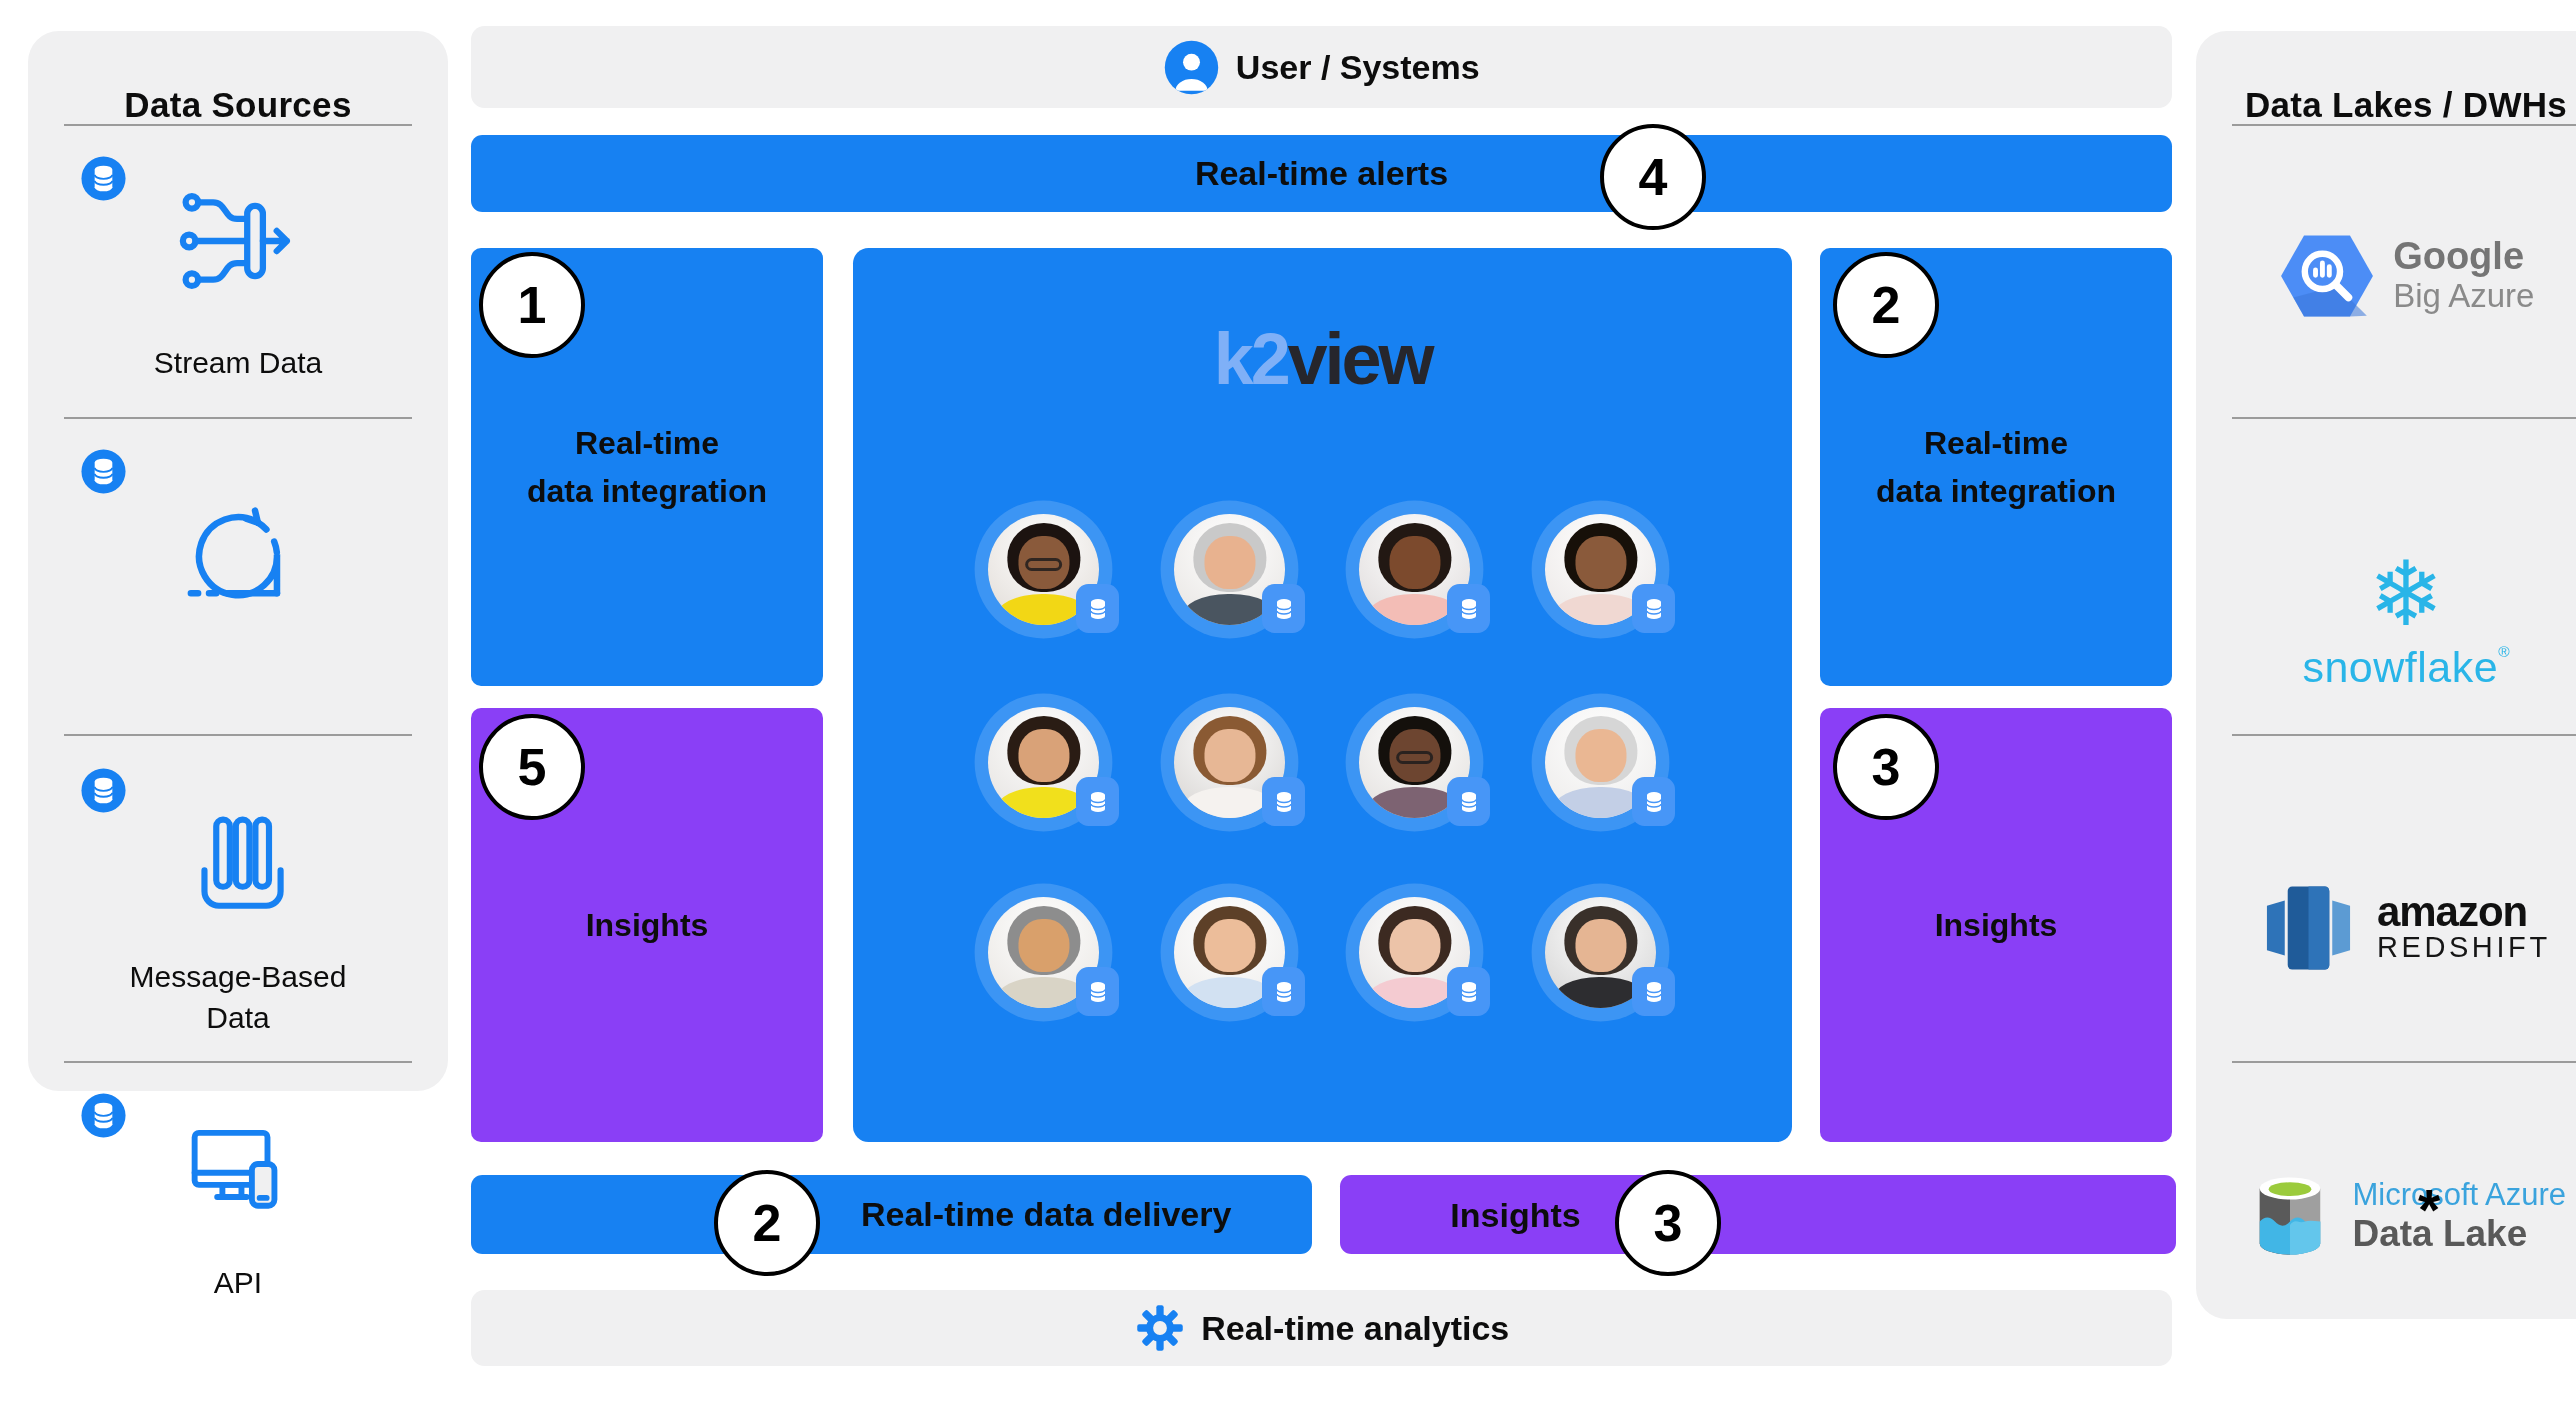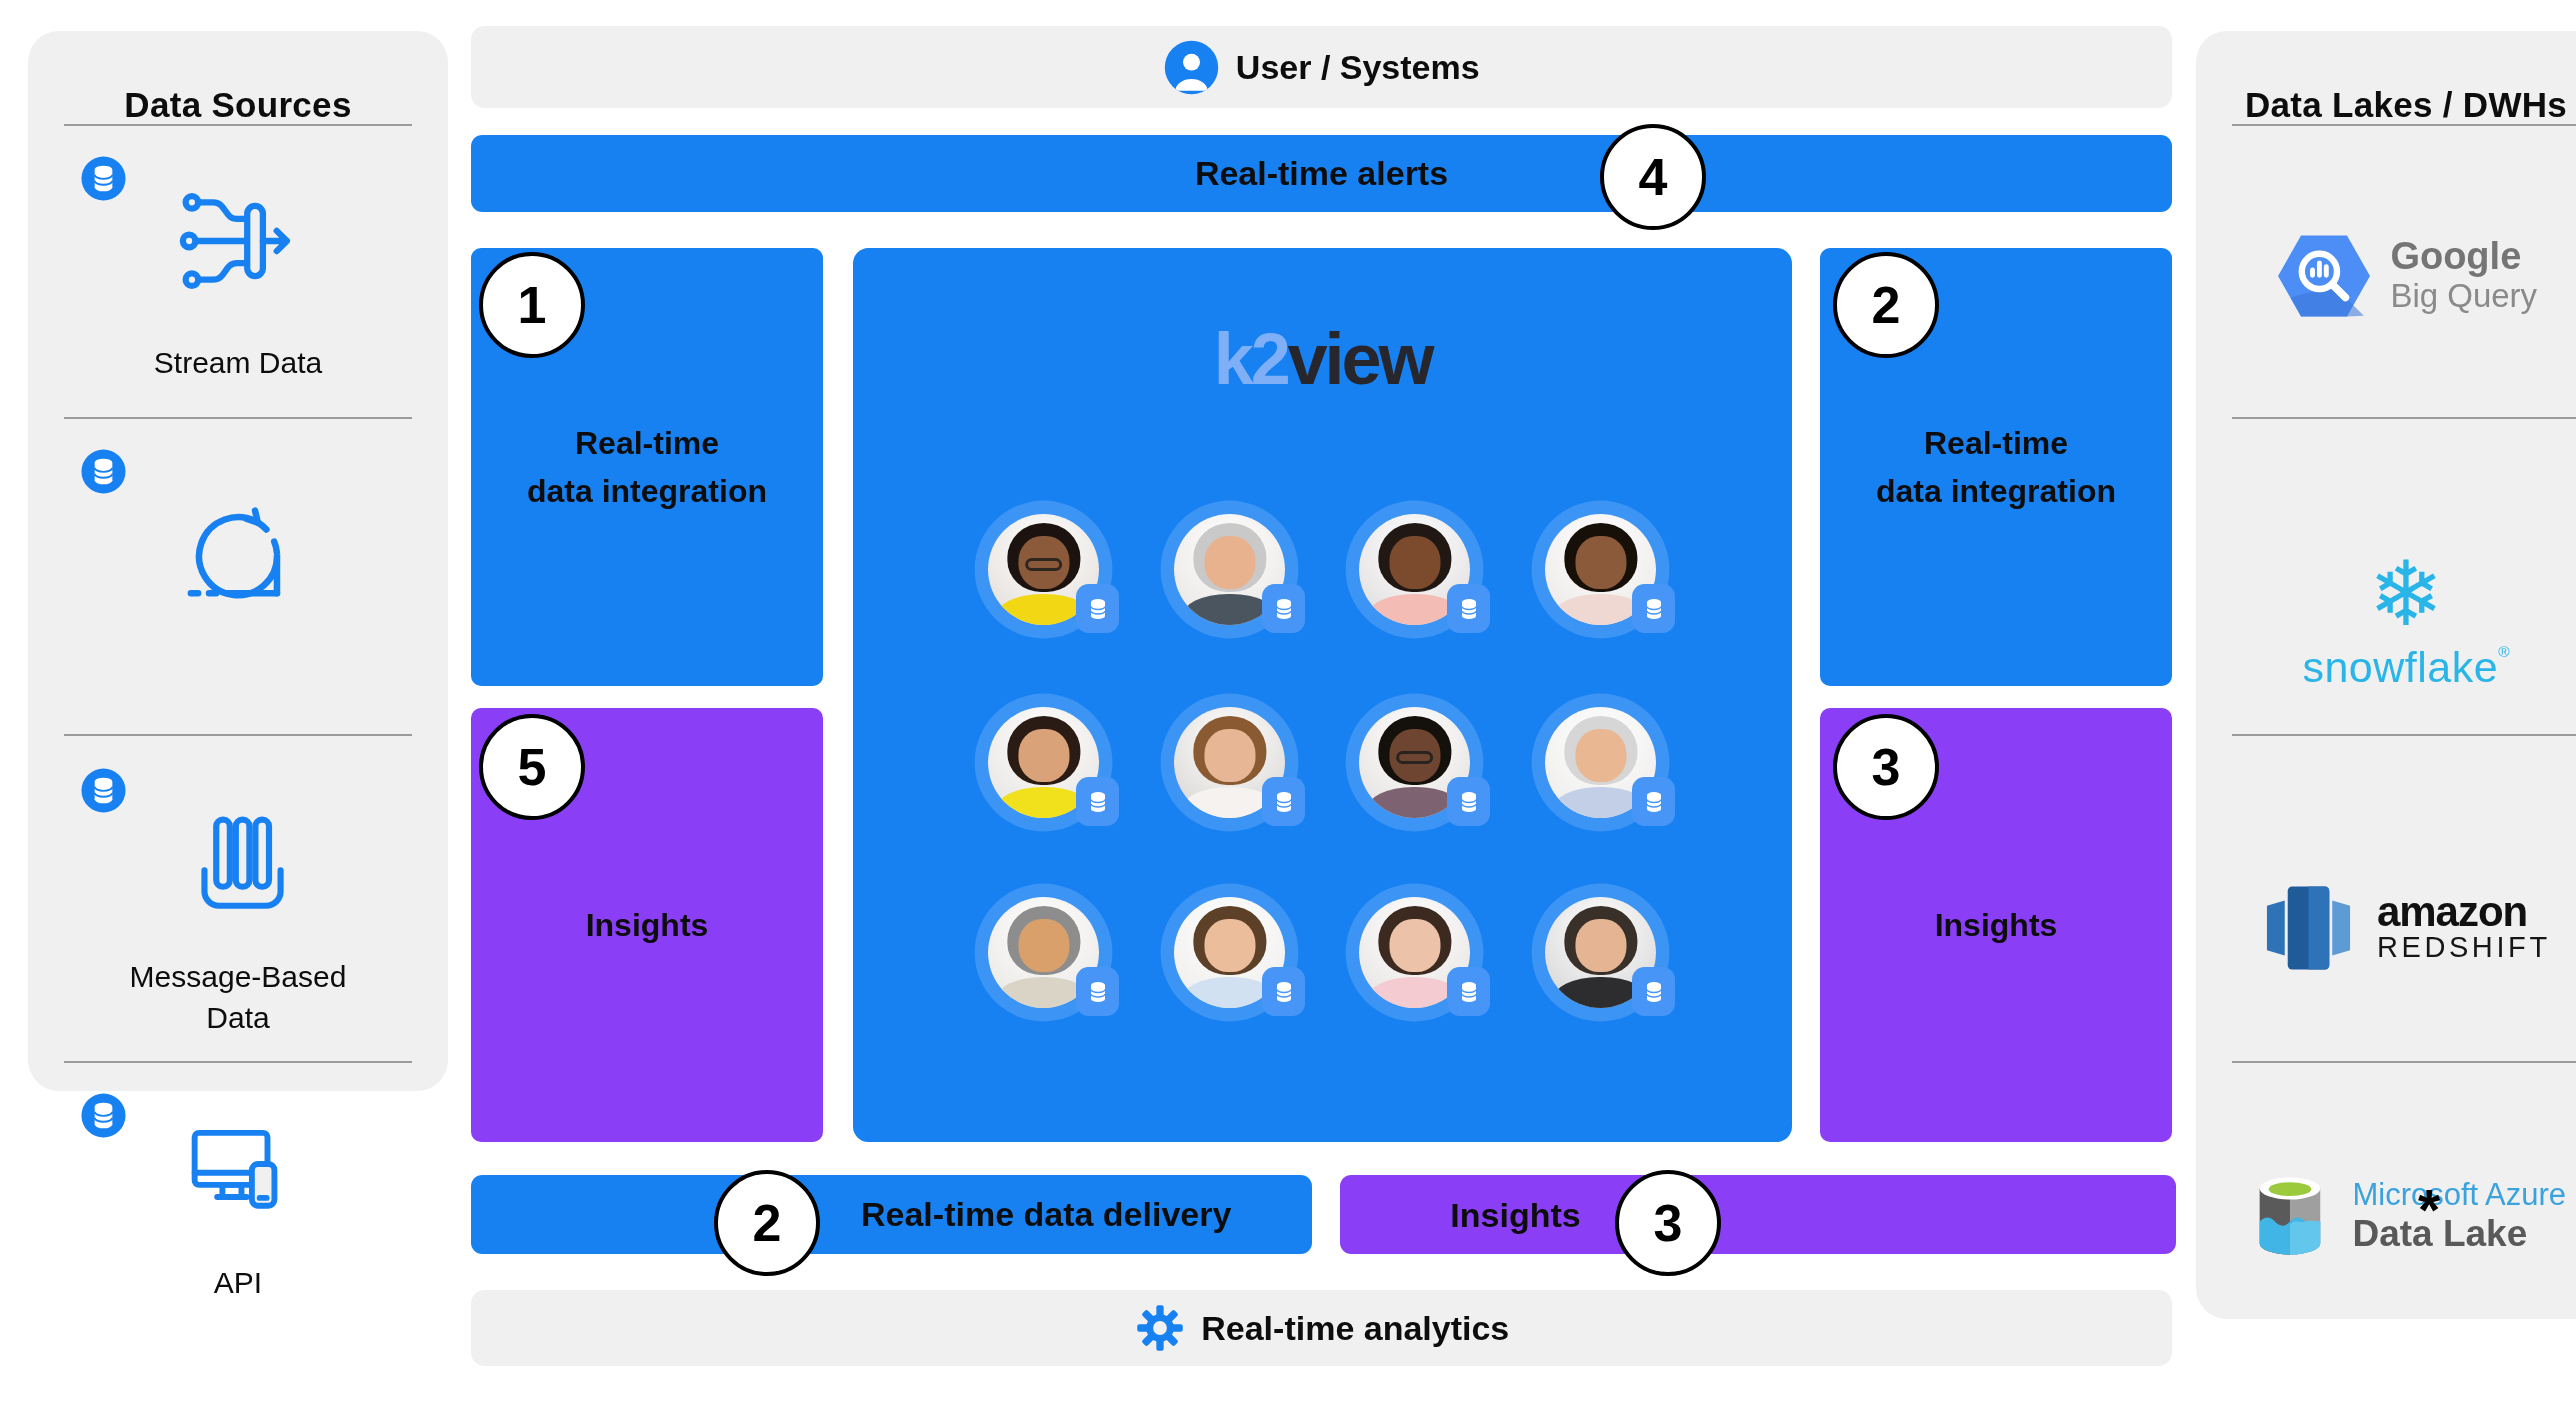--- a/index.html
+++ b/index.html
@@ -417,21 +417,21 @@
       <svg viewBox="0 0 64 64" width="98" height="98">
         <polygon points="17,5.5 47,5.5 62,32 47,58.5 17,58.5 2,32" fill="#4C8DF6"></polygon>
         <path d="M38.5 38.5 L58 58 L47 58.5 L17 58.5 L10 46 Z" fill="#3B76D9" opacity=".55"></path>
         <circle cx="29" cy="29" r="11.5" fill="none" stroke="#fff" stroke-width="4.2"></circle>
         <path d="M37.5 37.5 l8.5 8.5" stroke="#fff" stroke-width="5" stroke-linecap="round"></path>
         <path d="M24.5 31.5 v-3.5 M29 31.5 v-8 M33.5 31.5 v-5.5" stroke="#fff" stroke-width="3.2" stroke-linecap="round"></path>
       </svg>
     </span>
     <span style="text-align:left">
       <div class="gtxt1">Google</div>
-      <div class="gtxt2">Big Query</div>
+      <div class="gtxt2">Big Azure</div>
     </span>
   </div>
 
   <div class="lake-group" style="top:590px;flex-direction:column;gap:4.1px">
     <span class="sf-mark">❄</span>
     <span>
       <span class="sf-word">snowflake</span><span class="sf-reg">®</span>
     </span>
   </div>
 

